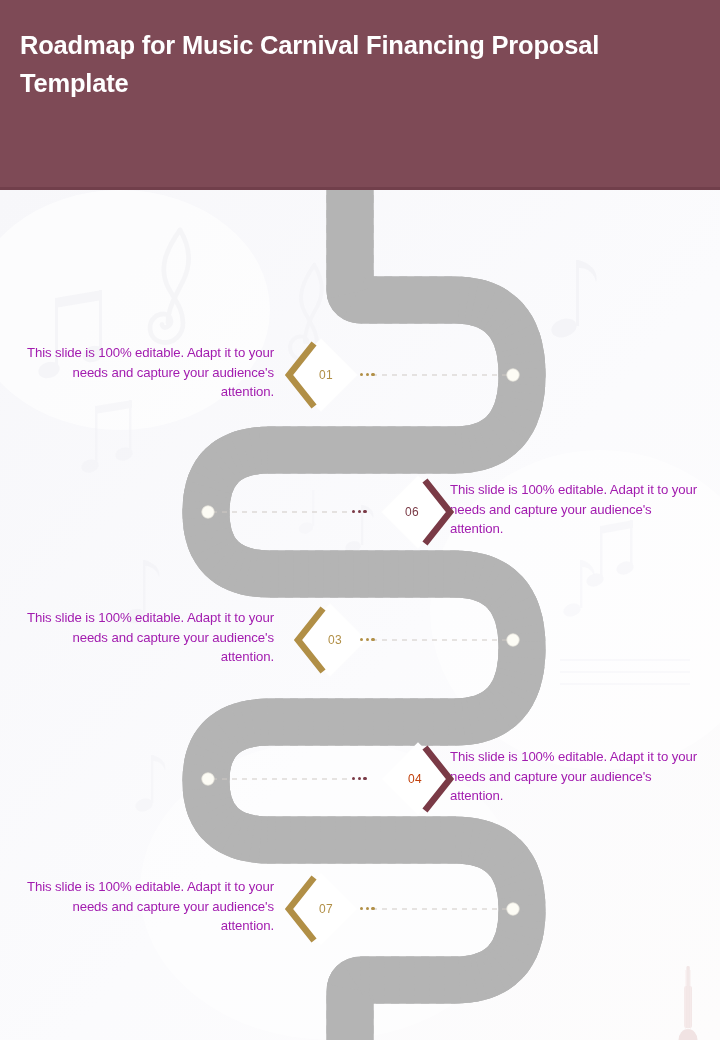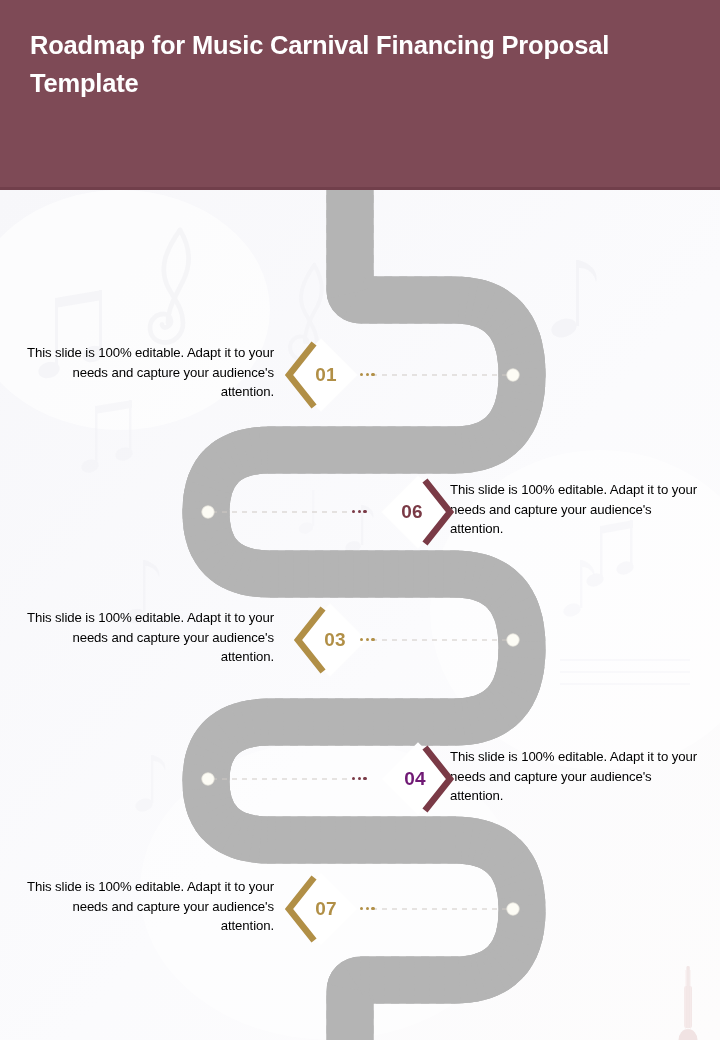--- a/index.html
+++ b/index.html
@@ -13,21 +13,21 @@
 
   
   #header{
     position:absolute;left:0;top:0;width:720px;height:190px;
     background:#7e4a56;
     border-bottom:3px solid #713f4b;
     box-sizing:border-box;
     z-index:6;
   }
   #title{
-    position:absolute;left:30px;top:26px;width:600px;
+    position:absolute;left:20px;top:26px;width:600px;
     color:#ffffff;
     font-size:25.5px;
     font-weight:bold;
     line-height:38px;
     letter-spacing:-0.2px;
   }
 
   
   #bg-art{position:absolute;left:0;top:190px;width:720px;height:850px;z-index:0;}
   #road-layer{position:absolute;left:0;top:0;width:720px;height:1040px;z-index:2;}
@@ -40,30 +40,30 @@
     position:absolute;
     width:74px;height:74px;
     display:flex;align-items:center;justify-content:center;
   }
   .marker .diamond{
     position:absolute;left:11px;top:11px;width:52px;height:52px;
     background:#ffffff;transform:rotate(45deg);
   }
   .marker .num{
     position:relative;
-    font-size:19px;font-weight:bold;letter-spacing:0.3px;
+    font-size:12px;font-weight:normal;letter-spacing:0.3px;
   }
   .marker svg{position:absolute;left:0;top:0;}
 
   .step-text{
     position:absolute;
     width:252px;
     font-size:13.2px;
     line-height:19.5px;
-    color:#000000;
+    color:#a21caf;
     letter-spacing:-0.1px;
   }
   .txt-right{text-align:right;}
   .txt-left{text-align:left;}
 
   .dots{position:absolute;display:flex;gap:2.5px;align-items:center;}
   .dots i{display:block;width:3.2px;height:3.2px;border-radius:50%;}
 </style>
 </head>
 <body>
@@ -283,21 +283,21 @@
     </div>
   </div>
 
   <div class="step">
     <div class="step-text txt-left" style="left:450px;top:747px;">This slide is 100% editable. Adapt it to your needs and capture your audience's attention.</div>
     <div class="marker" style="left:381px;top:742px;">
       <div class="diamond"></div>
       <svg width="74" height="74" viewBox="0 0 74 74">
         <polyline points="46,8 69,37 46,66" fill="none" stroke="#7a3a46" stroke-width="6.5" stroke-linecap="square" stroke-linejoin="miter"></polyline>
       </svg>
-      <span class="num" style="color:#701a75;margin-right:6px;">04</span>
+      <span class="num" style="color:#c2410c;margin-right:6px;">04</span>
     </div>
     <div class="dots" style="left:352px;top:777px;">
       <i style="background:#7a3a46;"></i>
         <i style="background:#7a3a46;"></i>
         <i style="background:#7a3a46;"></i>
     </div>
   </div>
 
   <div class="step">
     <div class="step-text txt-right" style="left:22px;top:877px;">This slide is 100% editable. Adapt it to your needs and capture your audience's attention.</div>

